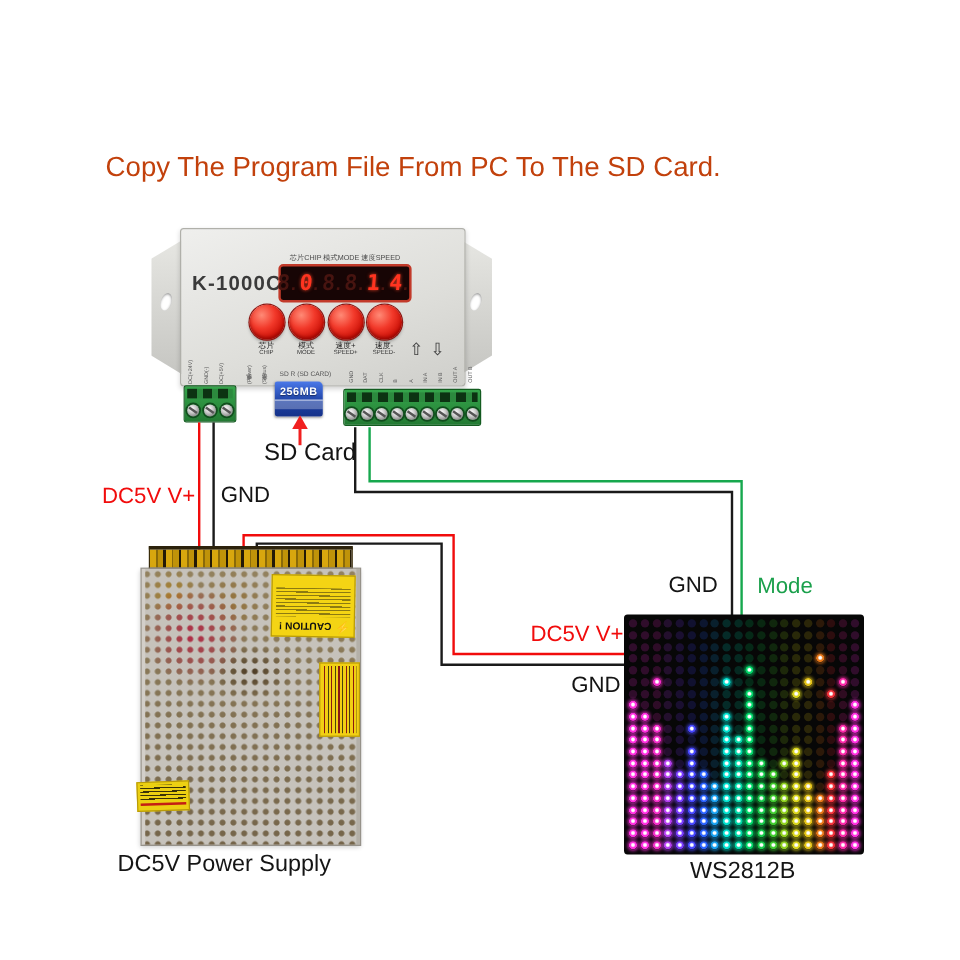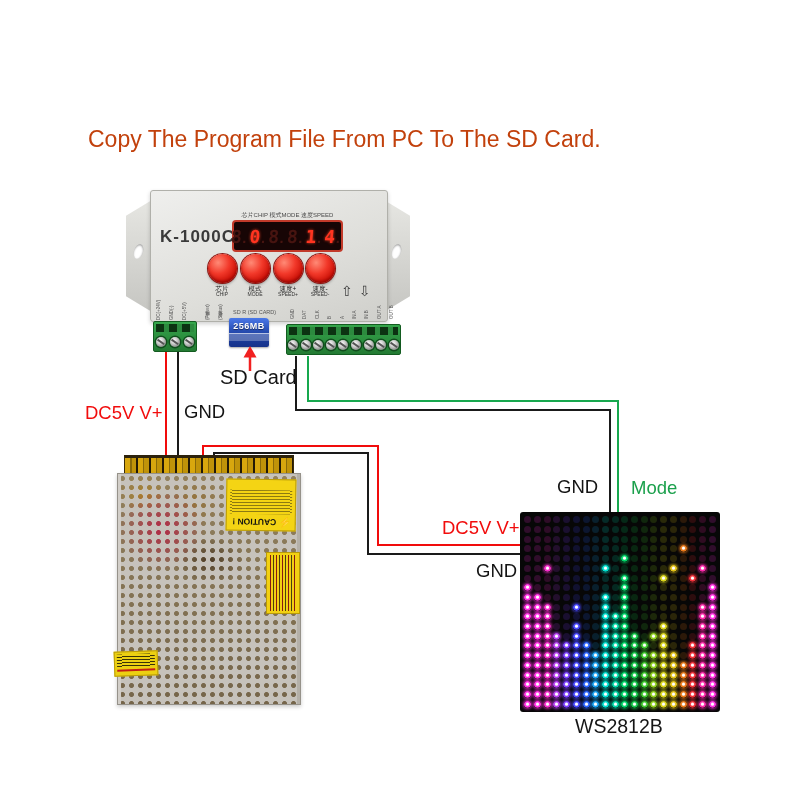--- a/index.html
+++ b/index.html
@@ -244,20 +244,21 @@
     </div>
     <div class="cau-lines"></div>
   </div>
   <div class="psu-side-label">
       <div class="rows"></div>
     </div>
   <div class="psu-bottom-label">
       <div class="rows"></div>
       <div class="redline"></div>
     </div>
+  <div class="psu-caption">DC5V Power Supply</div>
 
   <div class="ledpanel" id="ledpanel">
       <div class="led" style="background: rgba(255, 46, 224, 0.17);"></div>
       <div class="led" style="background: rgba(255, 46, 224, 0.17);"></div>
       <div class="led" style="background: rgba(243, 43, 200, 0.17);"></div>
       <div class="led" style="background: rgba(180, 60, 240, 0.17);"></div>
       <div class="led" style="background: rgba(122, 60, 255, 0.17);"></div>
       <div class="led" style="background: rgba(70, 70, 255, 0.17);"></div>
       <div class="led" style="background: rgba(42, 98, 255, 0.17);"></div>
       <div class="led" style="background: rgba(24, 160, 240, 0.17);"></div>

